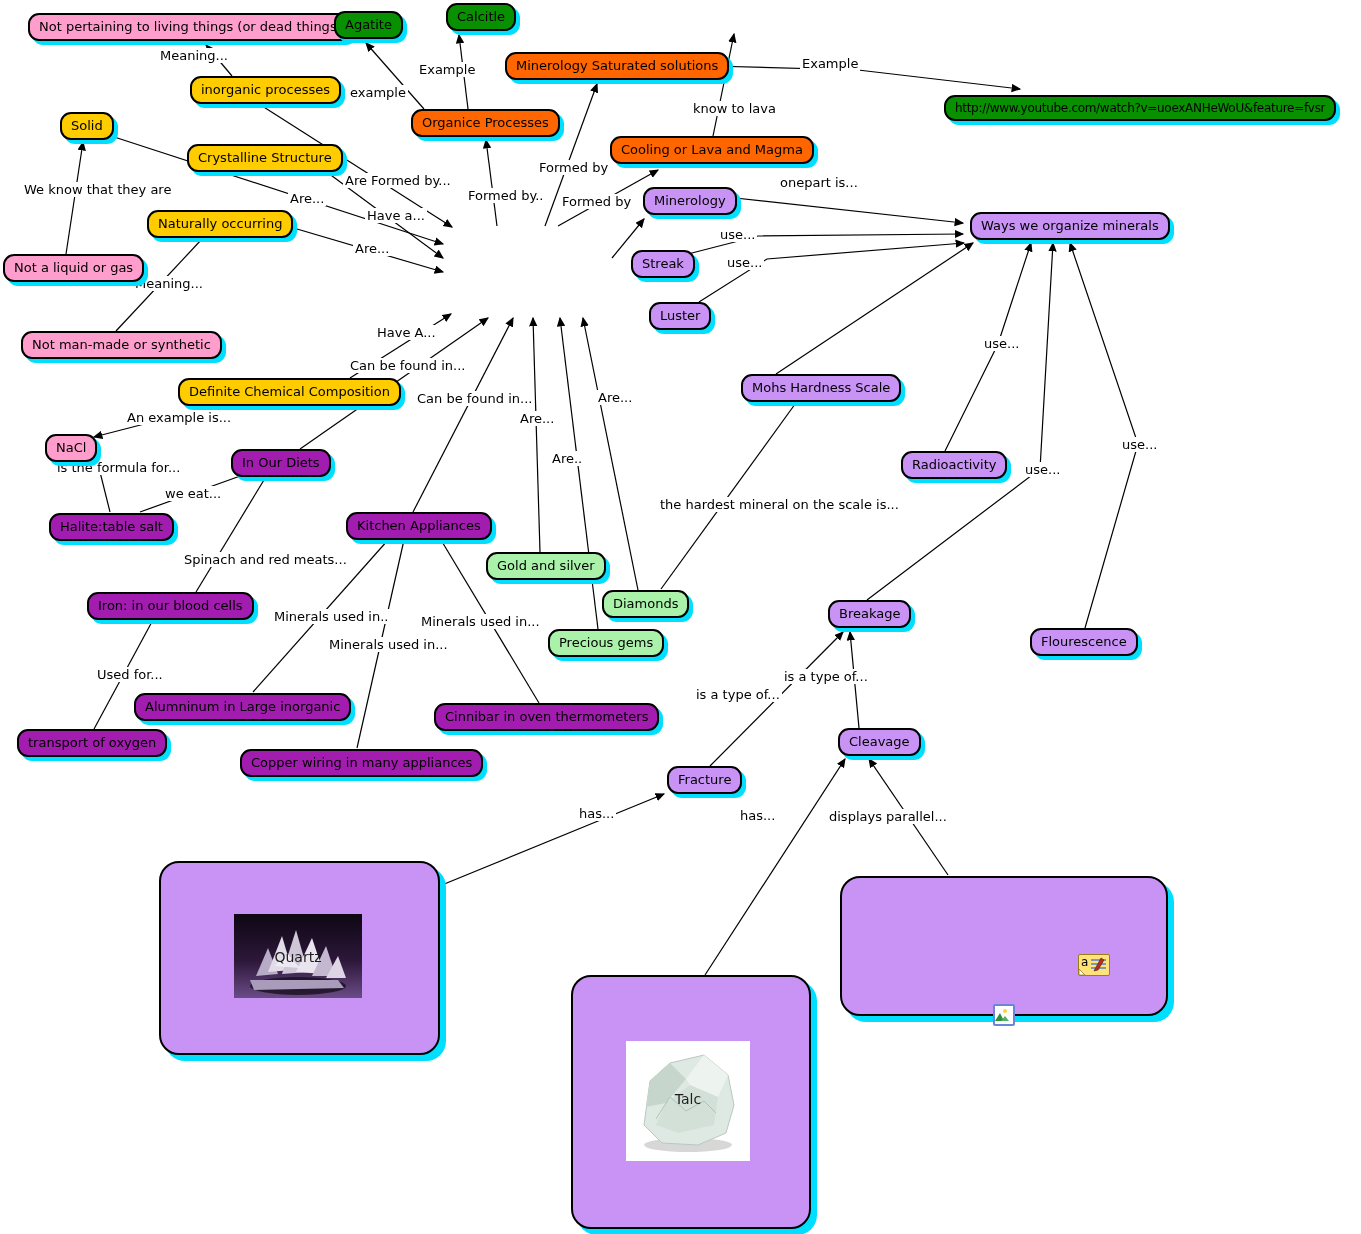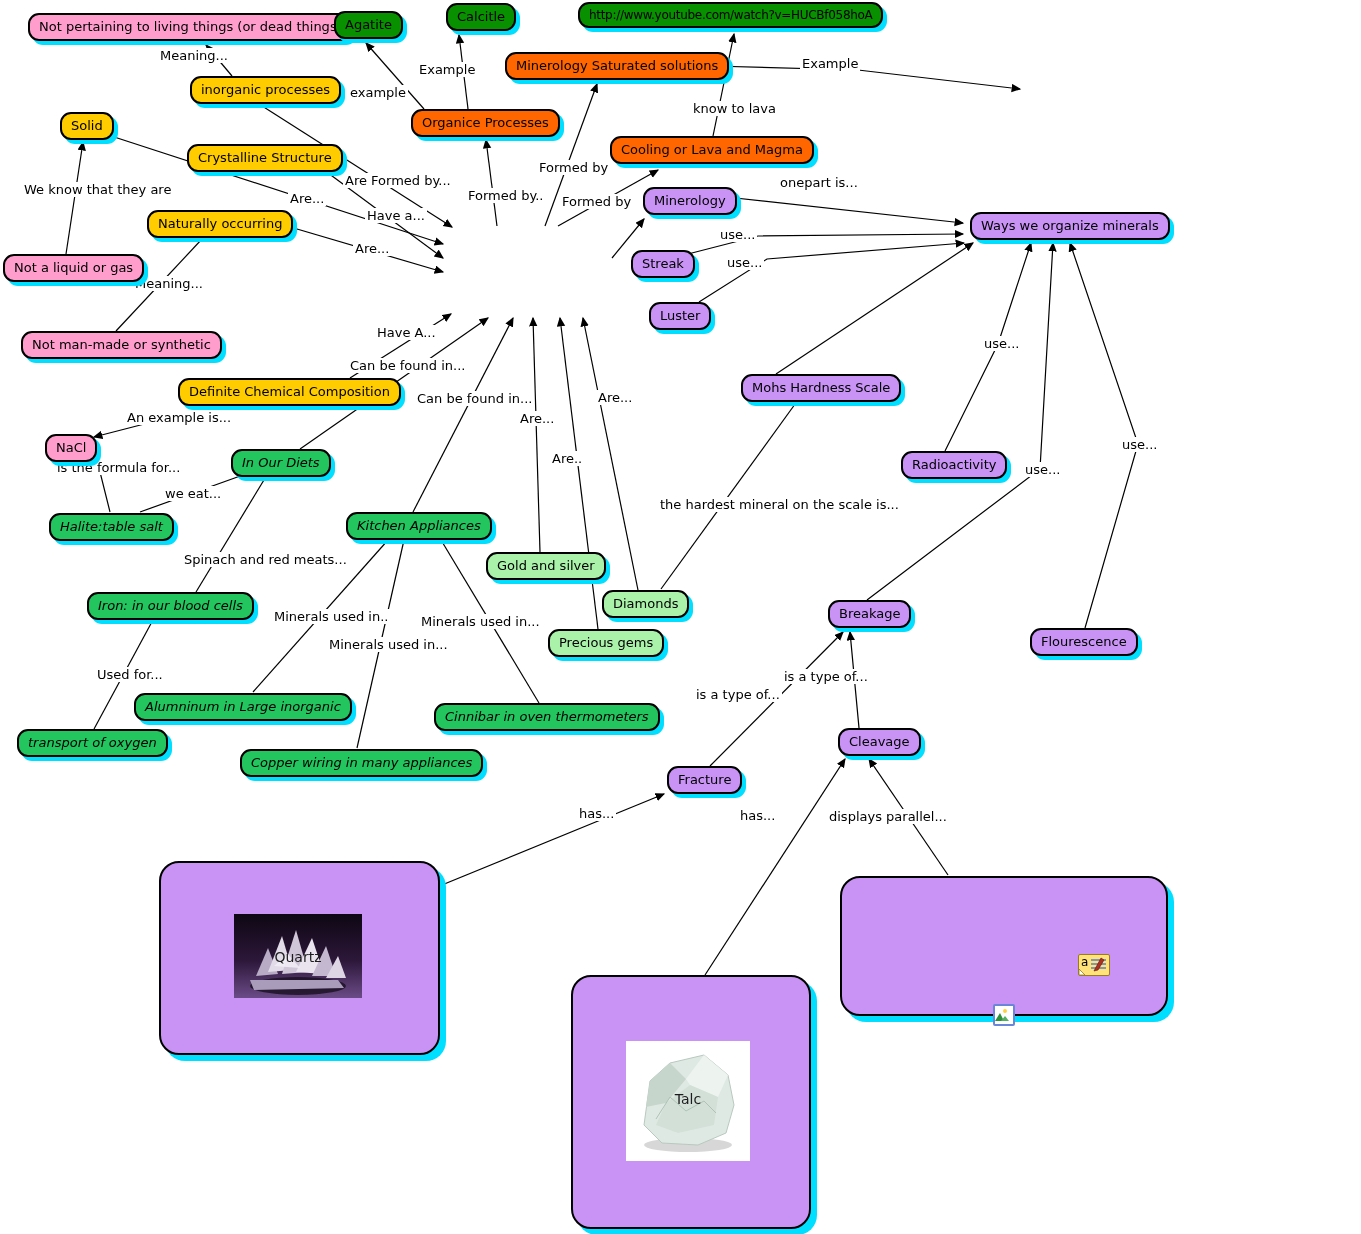--- a/index.html
+++ b/index.html
@@ -8,21 +8,21 @@
   #wires{position:absolute;left:0;top:0;width:1361px;height:1234px;z-index:1;}
   #wires line,#wires polyline{stroke:#000;stroke-width:1.2;fill:none;}
   .n{position:absolute;z-index:3;border:2px solid #000;border-radius:11px;padding:3px 9px;
      font-size:13px;line-height:1.35;color:#000;white-space:nowrap;
      box-shadow:4px 4px 0 0 #00dfff;cursor:default;}
   .pink{background:#ff9ecd;}
   .gold{background:#ffcc00;}
   .orange{background:#ff6600;}
   .green{background:#089000;}
   .purple{background:#c893f5;}
-  .blue{background:#22c55e;font-style:italic;}
+  .blue{background:#a21caf;}
   .lgreen{background:#aaf2aa;}
   .small{font-size:12px;letter-spacing:-0.3px;}
   .minerals-node{position:absolute;z-index:3;left:447px;top:226px;width:160px;height:90px;
      background:#ffff00;border:2px solid #000;border-radius:15px;display:flex;align-items:center;
      justify-content:center;font-size:27px;font-weight:bold;box-shadow:5px 5px 0 0 #00dfff;}
   .elabel{position:absolute;z-index:2;background:#fff;padding:0 2px;font-size:13px;color:#000;
      white-space:nowrap;}
   .pbox{position:absolute;z-index:2;background:#c893f5;border:2px solid #000;border-radius:20px;
      box-shadow:6px 6px 0 0 #00dfff;}
   .photo{position:absolute;z-index:3;overflow:hidden;}
@@ -133,24 +133,24 @@
   <div class="elabel" style="left:658px;top:497px">the hardest mineral on the scale is...</div>
   <div class="elabel" style="left:694px;top:687px">is a type of...</div>
   <div class="elabel" style="left:782px;top:669px">is a type of...</div>
   <div class="elabel" style="left:577px;top:806px">has...</div>
   <div class="elabel" style="left:738px;top:808px">has...</div>
   <div class="elabel" style="left:827px;top:809px">displays parallel...</div>
 
   <div class="n pink" style="left:28px;top:13px">Not pertaining to living things (or dead things)</div>
   <div class="n green" style="left:334px;top:11px">Agatite</div>
   <div class="n green" style="left:446px;top:3px">Calcitle</div>
-  <div class="n green small" style="left:578px;top:2px">http://www.youtube.com/watch?v=HUCBf058hoA</div>
   <div class="n gold" style="left:190px;top:76px">inorganic processes</div>
   <div class="n orange" style="left:505px;top:52px">Minerology Saturated solutions</div>
   <div class="n orange" style="left:411px;top:109px">Organice Processes</div>
+  <div class="n green small" style="left:944px;top:95px">http://www.youtube.com/watch?v=uoexANHeWoU&amp;feature=fvsr</div>
   <div class="n gold" style="left:60px;top:112px">Solid</div>
   <div class="n gold" style="left:187px;top:144px">Crystalline Structure</div>
   <div class="n orange" style="left:610px;top:136px">Cooling or Lava and Magma</div>
   <div class="n gold" style="left:147px;top:210px">Naturally occurring</div>
   <div class="n purple" style="left:643px;top:187px">Minerology</div>
   <div class="n pink" style="left:3px;top:254px">Not a liquid or gas</div>
   <div class="n purple" style="left:631px;top:250px">Streak</div>
   <div class="n purple" style="left:970px;top:212px">Ways we organize minerals</div>
   <div class="n purple" style="left:649px;top:302px">Luster</div>
   <div class="n pink" style="left:21px;top:331px">Not man-made or synthetic</div>

